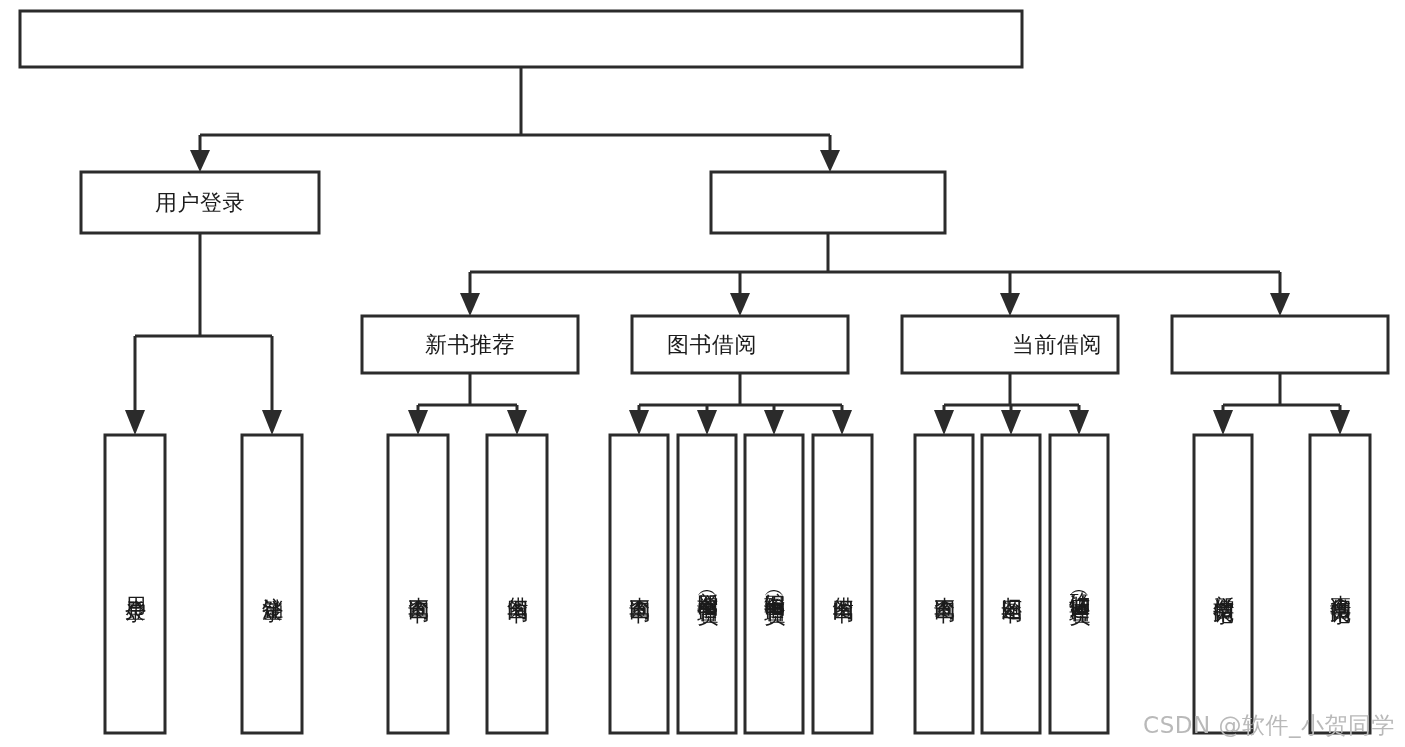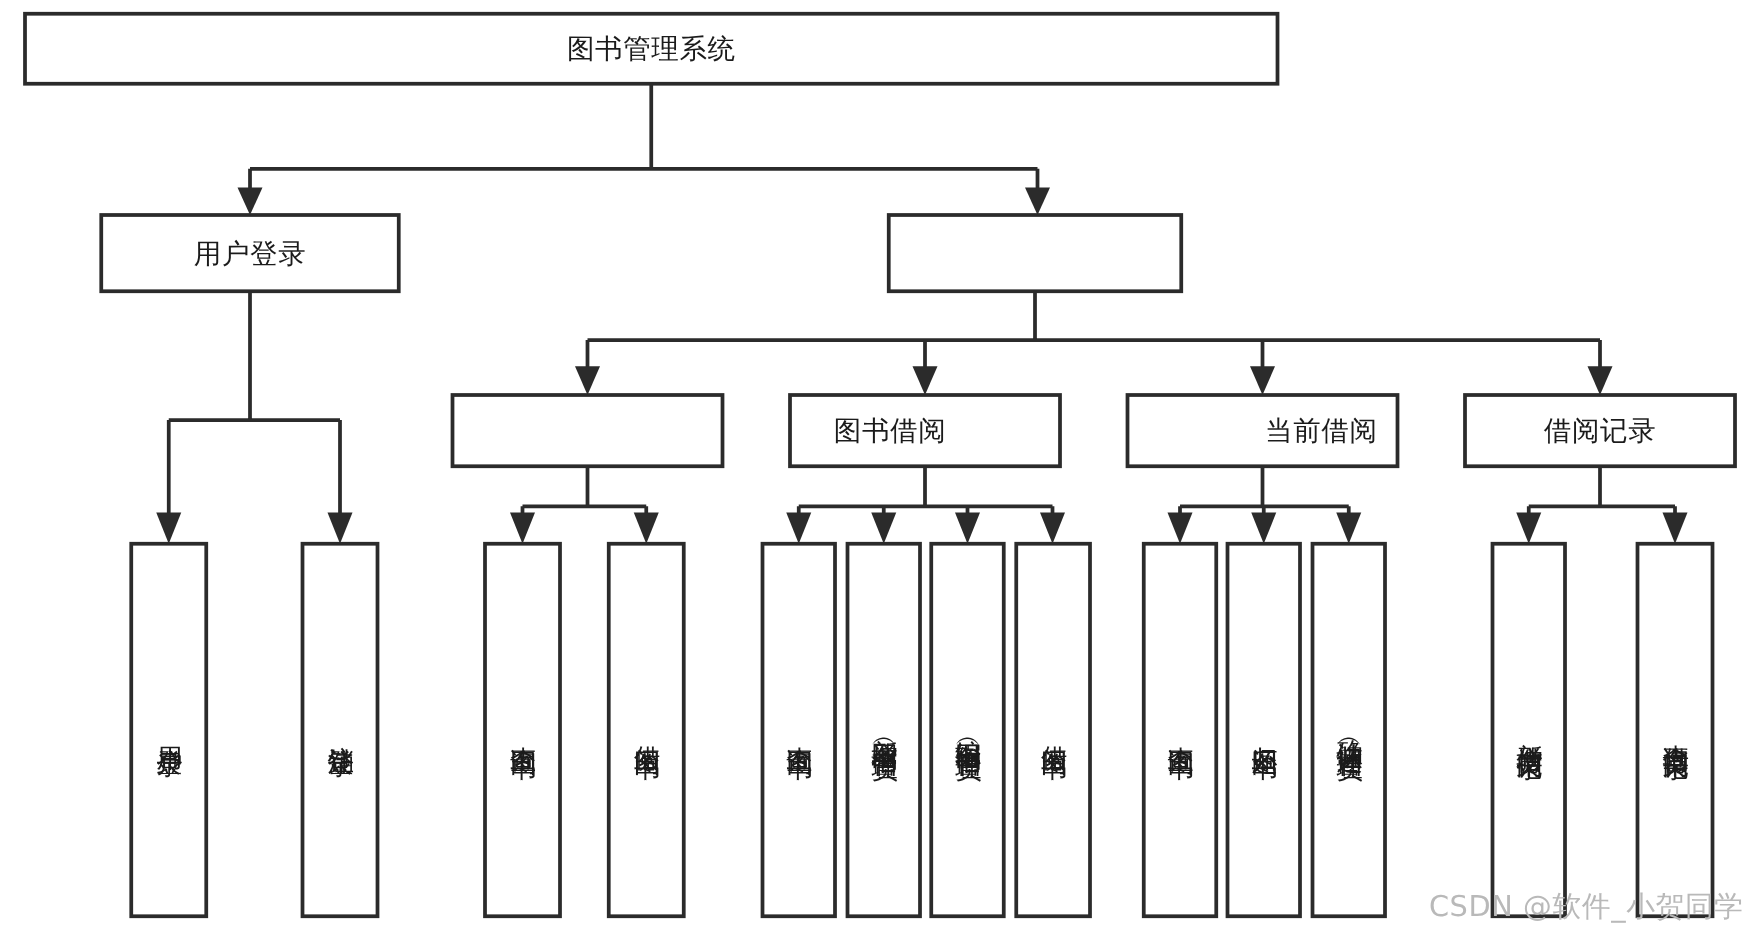--- a/index.html
+++ b/index.html
@@ -140,31 +140,30 @@
     <rect class="node-box" x="678" y="435" width="58" height="298"></rect>
     <rect class="node-box" x="745" y="435" width="58" height="298"></rect>
     <rect class="node-box" x="813" y="435" width="59" height="298"></rect>
     <rect class="node-box" x="915" y="435" width="58" height="298"></rect>
     <rect class="node-box" x="982" y="435" width="58" height="298"></rect>
     <rect class="node-box" x="1050" y="435" width="58" height="298"></rect>
     <rect class="node-box" x="1194" y="435" width="58" height="298"></rect>
     <rect class="node-box" x="1310" y="435" width="60" height="298"></rect>
   </svg>
 
-  <div class="node-label-h" style="left:20px; top:11px; width:1002px; height:56px;">图书管理系统</div>
 
   <div class="node-label-h" style="left:81px; top:172px; width:238px; height:61px;">用户登录</div>
 
 
+  <div class="node-label-h" style="left:362px; top:316px; width:216px; height:57px;">新书推荐</div>
 
   <div class="node-label-h" style="left:604px; top:316px; width:216px; height:57px;">图书借阅</div>
 
   <div class="node-label-h" style="left:902px; top:316px; width:240px; height:57px;padding-left:35px;">当前借阅</div>
 
-  <div class="node-label-h" style="left:1172px; top:316px; width:216px; height:57px;">借阅记录</div>
 
   <div class="node-label-v" style="left:105px; top:435px; width:60px; height:298px;">
     <span>用户登录</span>
   </div>
 
   <div class="node-label-v" style="left:242px; top:435px; width:60px; height:298px;">
     <span>注销登录</span>
   </div>
 
   <div class="node-label-v" style="left:388px; top:435px; width:60px; height:298px;">

